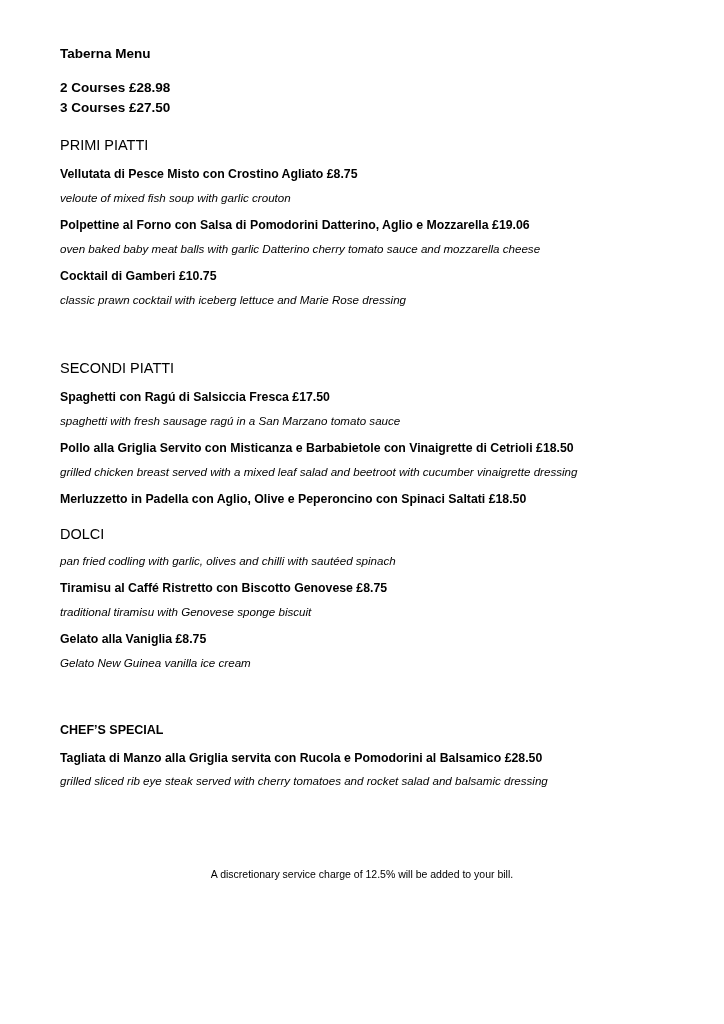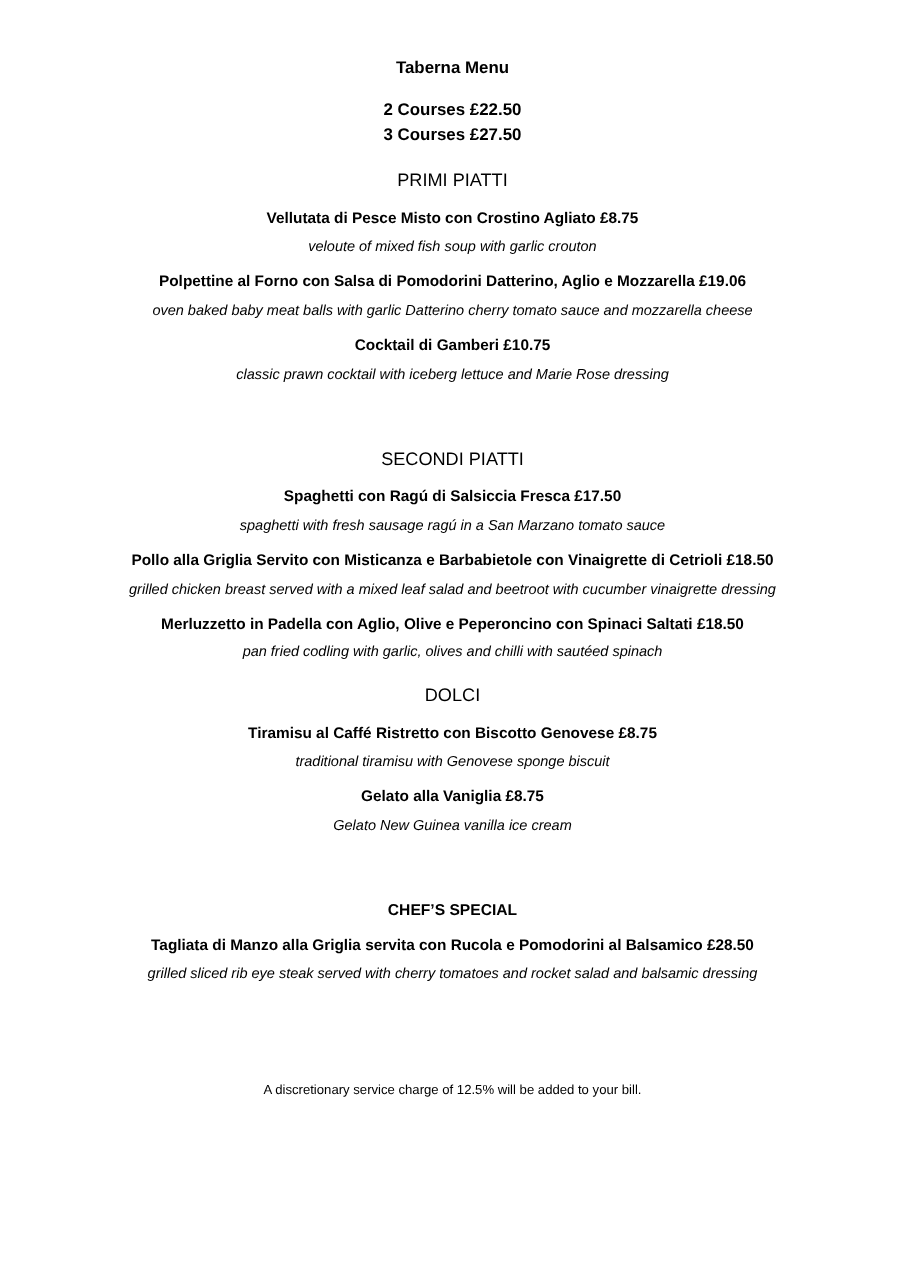--- a/index.html
+++ b/index.html
@@ -15,21 +15,21 @@
     overflow: hidden;
   }
   .page {
     width: 724px;
     height: 1024px;
     box-sizing: border-box;
     padding: 40px 60px 0 60px;
     position: relative;
   }
   .line {
-    text-align: center;
+    text-align: left;
     line-height: 1.45;
   }
   .title {
     font-size: 13.5px;
     font-weight: bold;
     margin-top: 4px;
     margin-bottom: 14px;
   }
   .price-line {
     font-size: 13.5px;
@@ -63,21 +63,21 @@
     margin-top: 0;
   }
 </style>
 </head>
 <body>
 
 <div class="page">
 
   <div class="line title">Taberna Menu</div>
 
-  <div class="line price-line">2 Courses £22.50</div>
+  <div class="line price-line">2 Courses £28.98</div>
   <div class="line price-line">3 Courses £27.50</div>
 
   <div class="line section-head">PRIMI PIATTI</div>
 
   <div class="line dish">Vellutata di Pesce Misto con Crostino Agliato   £8.75</div>
   <div class="line desc">veloute of mixed fish soup with garlic crouton</div>
 
   <div class="line dish">Polpettine al Forno con Salsa di Pomodorini Datterino, Aglio e Mozzarella      £19.06</div>
   <div class="line desc">oven baked baby meat balls with garlic Datterino cherry tomato sauce and mozzarella cheese</div>
 
@@ -88,23 +88,23 @@
 
   <div class="line section-head">SECONDI PIATTI</div>
 
   <div class="line dish">Spaghetti con Ragú di Salsiccia Fresca £17.50</div>
   <div class="line desc">spaghetti with fresh sausage ragú in a San Marzano tomato sauce</div>
 
   <div class="line dish">Pollo alla Griglia Servito con Misticanza e Barbabietole con  Vinaigrette di Cetrioli   £18.50</div>
   <div class="line desc">grilled chicken breast served with a mixed leaf salad and beetroot with cucumber vinaigrette dressing</div>
 
   <div class="line dish">Merluzzetto in Padella con Aglio, Olive e Peperoncino con Spinaci Saltati £18.50</div>
+  <div class="line section-head">DOLCI</div>
+
   <div class="line desc">pan fried codling with garlic, olives and chilli with sautéed spinach</div>
-
-  <div class="line section-head">DOLCI</div>
 
   <div class="line dish">Tiramisu al Caffé Ristretto con Biscotto Genovese  £8.75</div>
   <div class="line desc">traditional tiramisu with Genovese sponge biscuit</div>
 
   <div class="line dish">Gelato alla Vaniglia  £8.75</div>
   <div class="line desc">Gelato New Guinea vanilla ice cream</div>
 
   <div class="spacer-lg"></div>
 
   <div class="line section-head small">CHEF’S SPECIAL</div>

